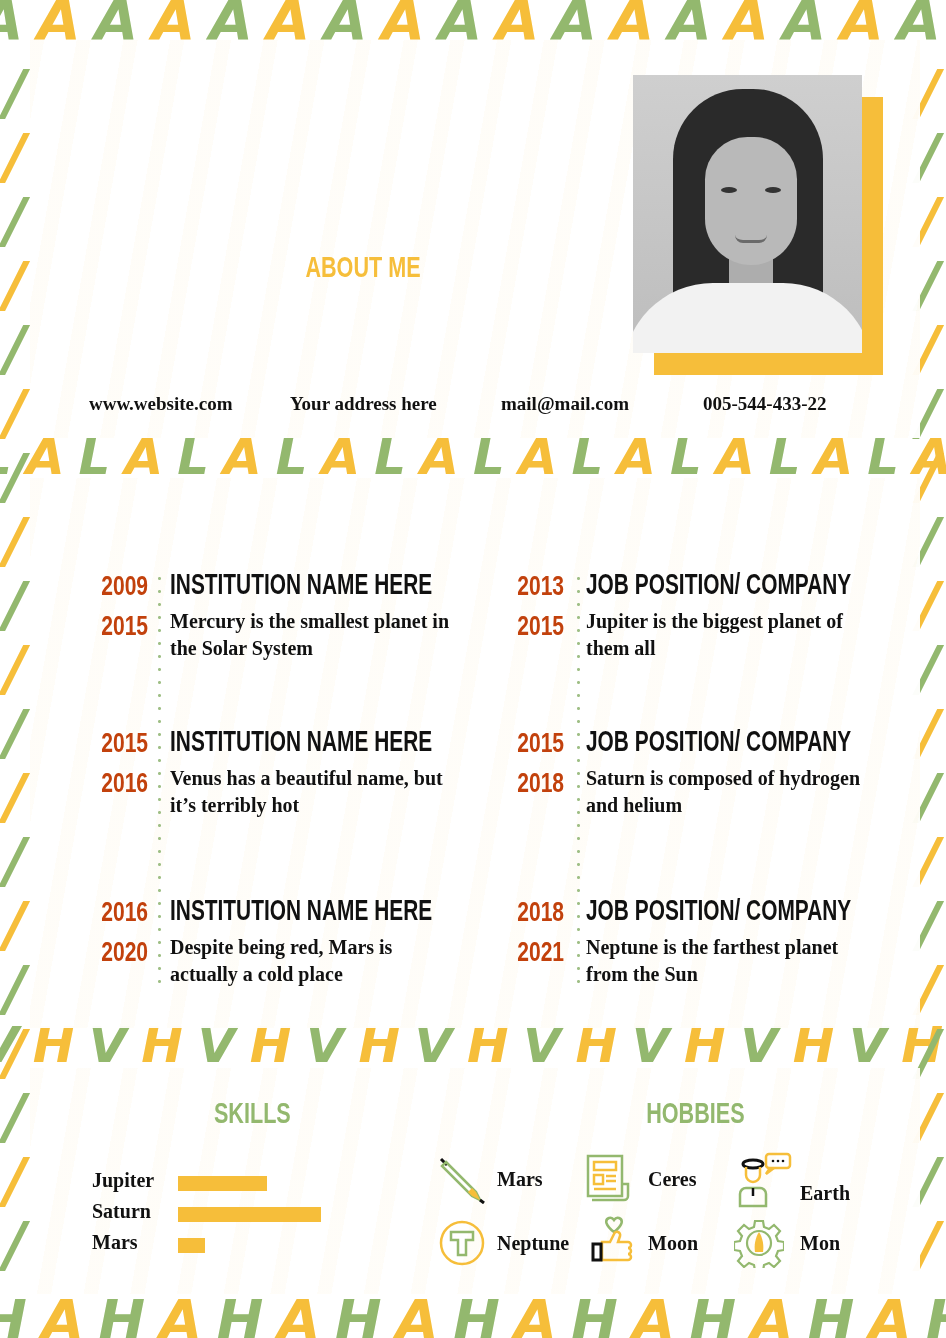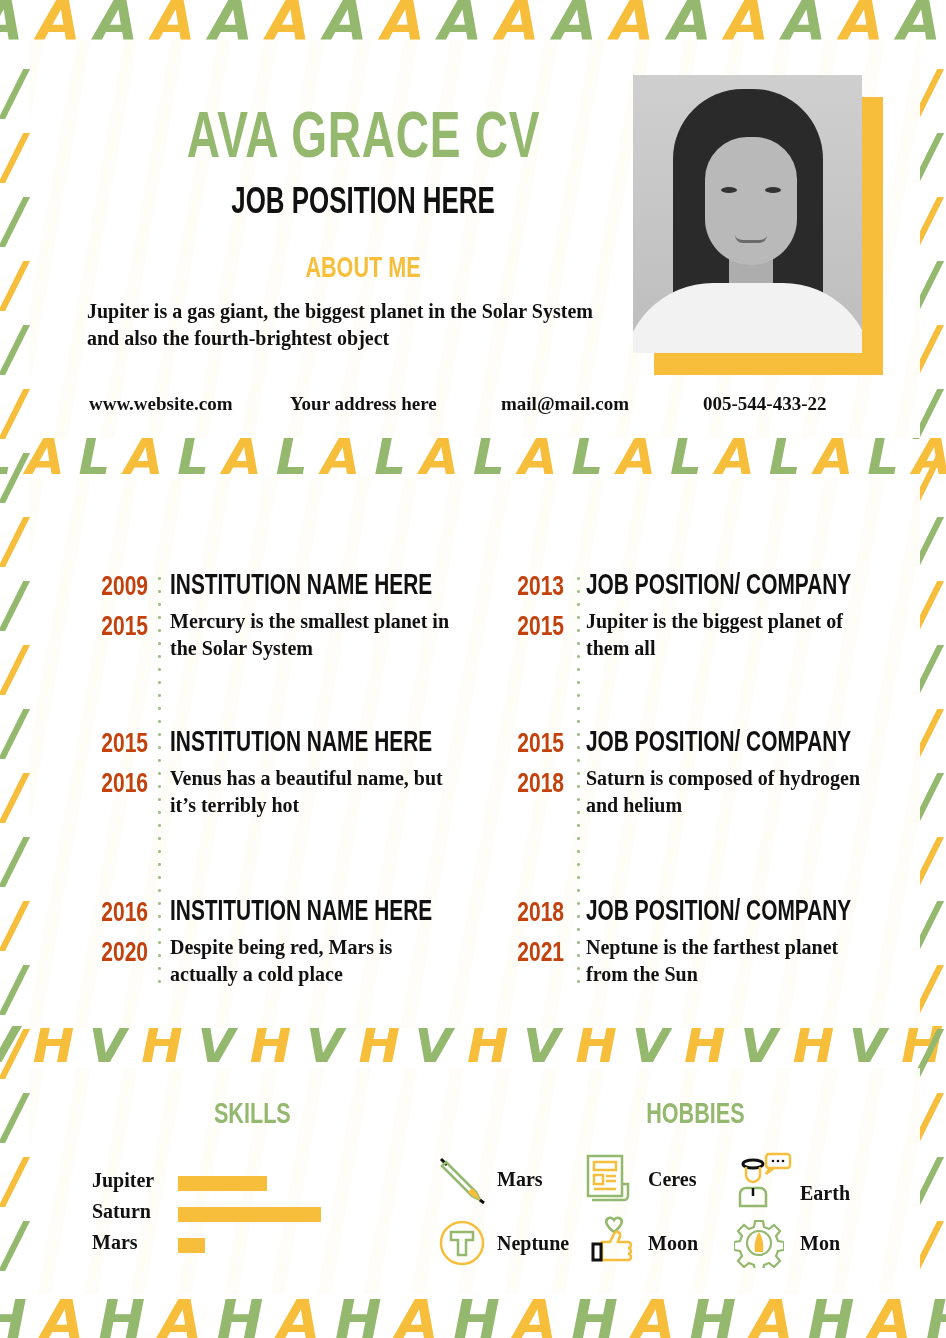--- a/index.html
+++ b/index.html
@@ -148,24 +148,21 @@
       <div class="g">/</div>
       <div class="y">/</div>
       <div class="g">/</div>
       <div class="y">/</div>
       <div class="g">/</div>
       <div class="y">/</div>
   </div>
 </div>
 
 <section class="panel" id="p1">
-  <h1 class="title"><span>AVA GRACE CV</span></h1>
-  <h2 class="subtitle"><span>JOB POSITION HERE</span></h2>
   <h3 class="about-h"><span>ABOUT ME</span></h3>
-  <p class="about-p">Jupiter is a gas giant, the biggest planet in the Solar System and also the fourth-brightest object</p>
 
   <div class="photo-accent"></div>
   <div class="photo">
     <div class="hair"></div>
     <div class="neck"></div>
     <div class="shirt"></div>
     <div class="face"></div>
     <div class="eye" style="left:88px;"></div>
     <div class="eye" style="left:132px;"></div>
     <div class="mouth"></div>

